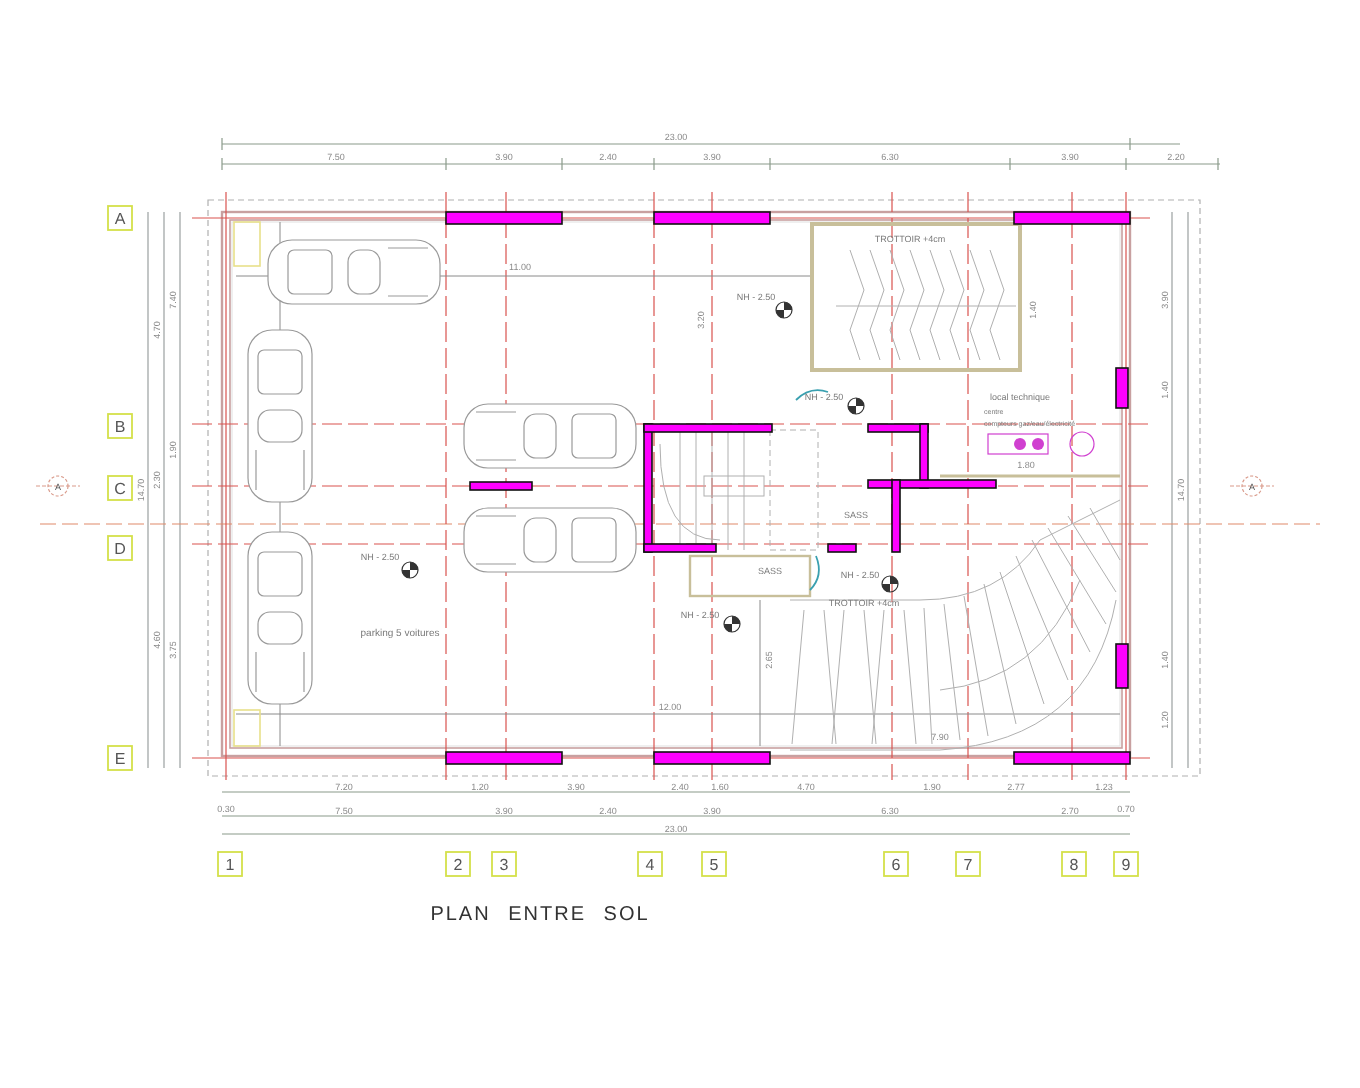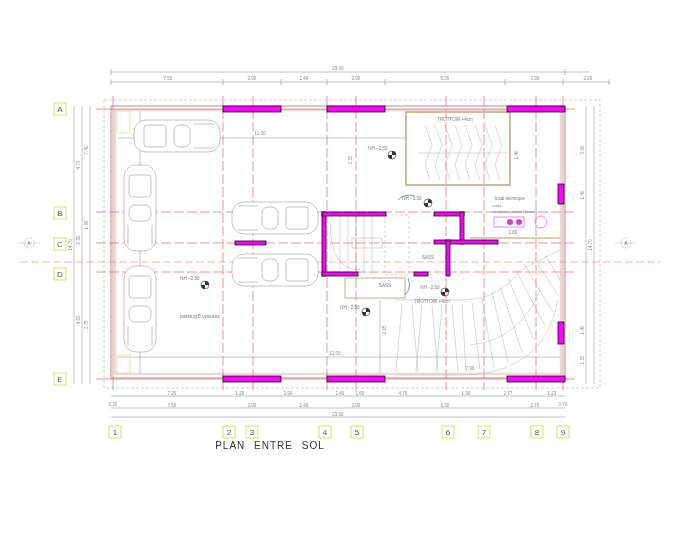--- a/index.html
+++ b/index.html
@@ -1,21 +1,21 @@
 <!DOCTYPE html>
 <html><head>
 <meta charset="utf-8">
 <style>
   html, body { margin:0; padding:0; background:#ffffff; }
   body { width:680px; height:544px; position:relative; overflow:hidden; font-family:"Liberation Sans", sans-serif; }
   #plan { position:absolute; left:0; top:0; width:680px; height:544px; }
   .dim { font-family:"Liberation Sans", sans-serif; font-size:4.5px; fill:#8a8a8a; }
   .lbl { font-family:"Liberation Sans", sans-serif; font-size:4.5px; fill:#7a7a7a; }
   .grid-tag text { font-family:"Liberation Sans", sans-serif; font-size:8px; fill:#555; }
-  .title { position:absolute; left:0; width:540px; top:440px; text-align:center; font-size:10px; letter-spacing:1px; color:#333; }
+  .title { position:absolute; left:0; width:540px; top:452px; text-align:center; font-size:10px; letter-spacing:1px; color:#333; }
   .title span { word-spacing:5px; }
 </style>
 </head>
 <body>
 
 <svg id="plan" viewBox="0 0 680 544" xmlns="http://www.w3.org/2000/svg">
 
   <g stroke="#8a9a8a" stroke-width="0.6" fill="none">
     <line x1="111" y1="72" x2="590" y2="72"></line>
     <line x1="111" y1="82" x2="610" y2="82"></line>

